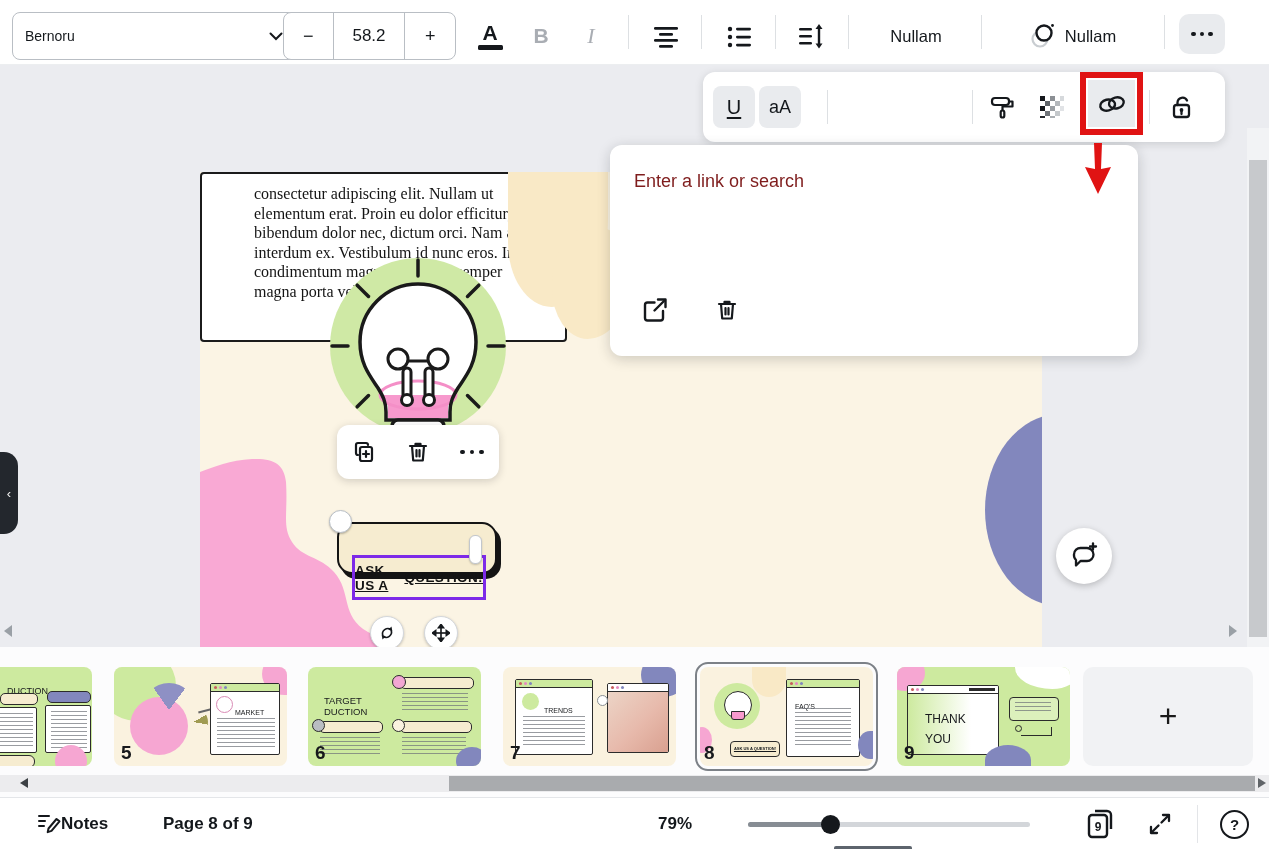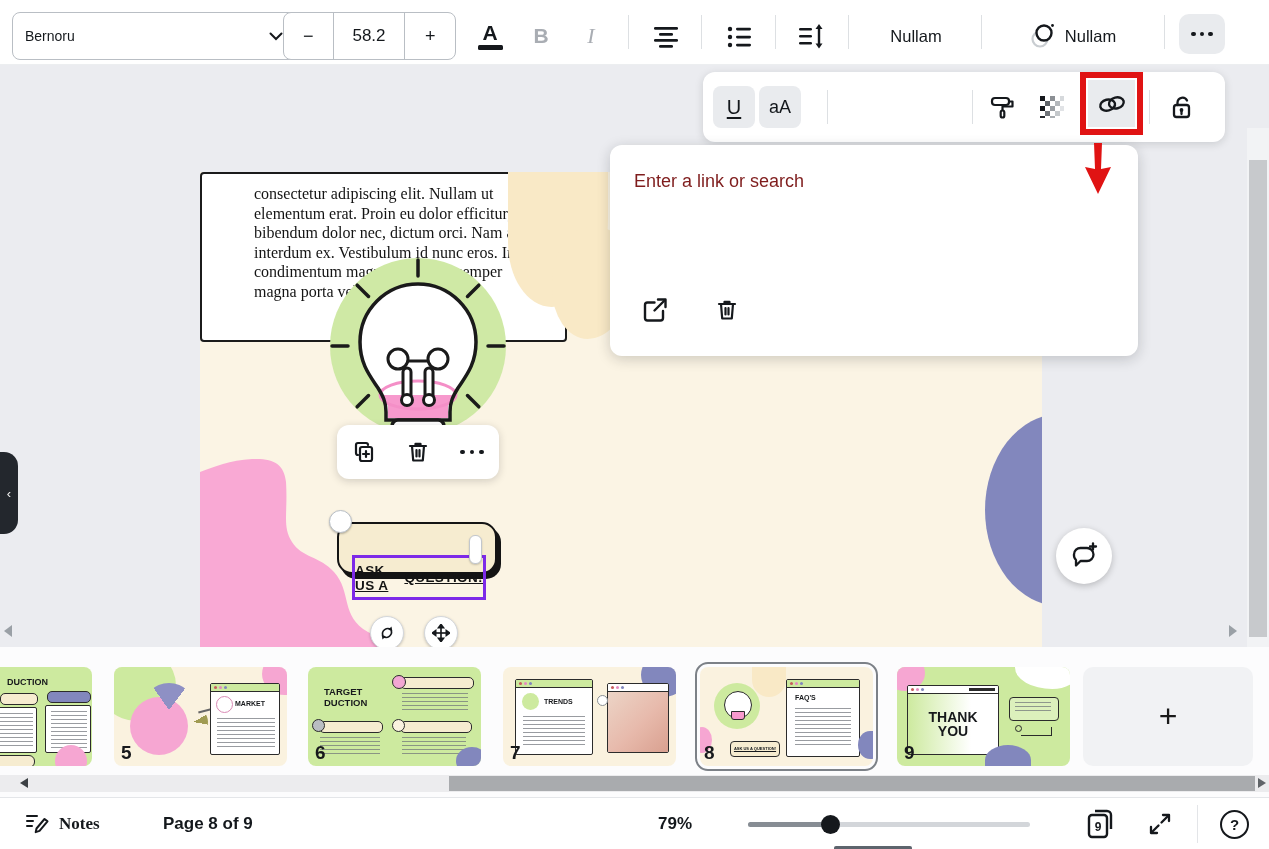--- a/index.html
+++ b/index.html
@@ -76,21 +76,21 @@
   .tri{width:0;height:0;position:absolute;}
   #vscroll-track{left:1247px;top:64px;width:22px;height:560px;background:#f2f3f5;z-index:8;}
   #vscroll-thumb{left:1249px;top:96px;width:18px;height:477px;background:#c7c9cc;z-index:9;cursor:pointer;}
   #collapse-tab{left:578px;top:626px;width:112px;height:21px;background:#fff;border-radius:10px 10px 0 0;
      box-shadow:0 -1px 4px rgba(0,0,0,.08);display:flex;align-items:center;justify-content:center;z-index:8;cursor:pointer;}
   
   #filmstrip{left:0;top:647px;width:1269px;height:150px;background:#fcfcfd;z-index:5;}
   .thumb{position:absolute;top:20px;width:173px;height:99px;border-radius:8px;overflow:hidden;cursor:pointer;}
   .pagenum{position:absolute;left:7px;bottom:2px;font-size:19px;font-weight:700;color:#17191c;z-index:5;}
   .mlines{background:repeating-linear-gradient(to bottom,#6d7178 0,#6d7178 1px,transparent 1px,transparent 4px);opacity:.7;position:absolute;}
-  .mini-title{position:absolute;font-weight:700;color:#17191c;}
+  .mini-title{position:absolute;font-weight:400;color:#17191c;margin-top:9px;}
   .mini-card{position:absolute;background:#fff;border:1px solid #2b2b2b;border-radius:2px;overflow:hidden;box-sizing:border-box;}
   .wbar{height:8px;display:flex;align-items:center;gap:2px;padding-left:3px;border-bottom:1px solid #2b2b2b;box-sizing:border-box;}
   .wdot{width:3px;height:3px;border-radius:50%;}
   #sel-ring{left:695px;top:15px;width:183px;height:109px;border:2px solid #7c8187;border-radius:13px;position:absolute;box-sizing:border-box;}
   #add-page{left:1083px;top:20px;width:170px;height:99px;background:#f1f2f4;border-radius:10px;position:absolute;
      display:flex;align-items:center;justify-content:center;font-size:32px;font-weight:300;color:#1a1a1a;cursor:pointer;}
   #fs-scroll{position:absolute;left:0;top:128px;width:1269px;height:17px;background:#ececee;}
   #fs-thumbbar{position:absolute;left:449px;top:1px;width:806px;height:15px;background:#a9abae;cursor:pointer;}
   
   #status-bar{left:0;top:797px;width:1269px;height:52px;background:#fff;border-top:1px solid #e4e6e9;z-index:40;}
@@ -480,21 +480,21 @@
     <div style="position:absolute;left:-12px;top:-12px;width:40px;height:36px;border-radius:50%;background:#f6a6d2;"></div>
     <div style="position:absolute;left:118px;top:-14px;width:62px;height:36px;border-radius:0 0 40% 60%;background:#fff;"></div>
     <div class="mini-card" style="left:10px;top:18px;width:92px;height:70px;">
       <div class="wbar" style="background:#fff;">
           <div class="wdot" style="background:#c75d5d;"></div>
           <div class="wdot" style="background:#e48bc0;"></div>
           <div class="wdot" style="background:#8287bd;"></div>
         <div style="margin-left:auto;margin-right:3px;width:26px;height:2.5px;background:#2b2b2b;"></div>
         </div>
       <div style="position:absolute;left:0;top:8px;right:0;bottom:0;background:linear-gradient(90deg,#cdea9f,#ffffff 70%);display:flex;align-items:center;justify-content:center;">
-        <span class="mini-title" style="position:static;font-size:14px;line-height:14px;text-align:center;width:56px;">THANK YOU</span>
+        <span class="mini-title" style="position:static;font-size:12px;line-height:20px;width:56px;">THANK YOU</span>
       </div>
     </div>
     <div style="position:absolute;left:112px;top:30px;width:48px;height:22px;border:1px solid #2b2b2b;border-radius:4px;background:rgba(255,255,255,.3);">
       <div class="mlines" style="left:5px;top:4px;width:36px;height:12px;"></div>
     </div>
     <div style="position:absolute;left:118px;top:58px;width:5px;height:5px;border-radius:50%;border:1px solid #2b2b2b;"></div>
     <div style="position:absolute;left:124px;top:60px;width:30px;height:8px;border-bottom:1px solid #2b2b2b;border-right:1px solid #2b2b2b;"></div>
     <div style="position:absolute;left:88px;top:78px;width:46px;height:30px;border-radius:50% 50% 0 0;background:#8287bd;"></div>
     <div class="pagenum">9</div>
   </div>
@@ -504,21 +504,21 @@
     </div>
 
   <div id="fs-scroll">
     <div class="tri" style="left:20px;top:3px;border-top:5.5px solid transparent;border-bottom:5.5px solid transparent;border-right:8px solid #3c4044;"></div>
     <div id="fs-thumbbar"></div>
     <div class="tri" style="left:1258px;top:3px;border-top:5.5px solid transparent;border-bottom:5.5px solid transparent;border-left:8px solid #606468;"></div>
   </div>
 </div>
 
 <div id="status-bar" class="abs">
-  <div class="sb-item" style="left:24px;top:13px;gap:10px;cursor:pointer;font-family:Liberation Serif, serif;">
+  <div class="sb-item" style="left:36px;top:13px;cursor:pointer;">
     <svg width="25" height="25" viewBox="0 0 25 25" fill="none" stroke="#15181c" stroke-width="2" stroke-linecap="round" stroke-linejoin="round">
       <line x1="3" y1="5" x2="13" y2="5"></line>
         <line x1="3" y1="10" x2="9" y2="10"></line>
         <line x1="3" y1="15" x2="8" y2="15"></line>
       <path d="M12.5,17.5 l8,-9.5 3,2.4 -8,9.5 -3.8,1.2 z"></path>
     </svg>
     <span>Notes</span>
   </div>
   <div class="sb-item" style="left:163px;top:16px;">
     <span>Page 8 of 9</span>

